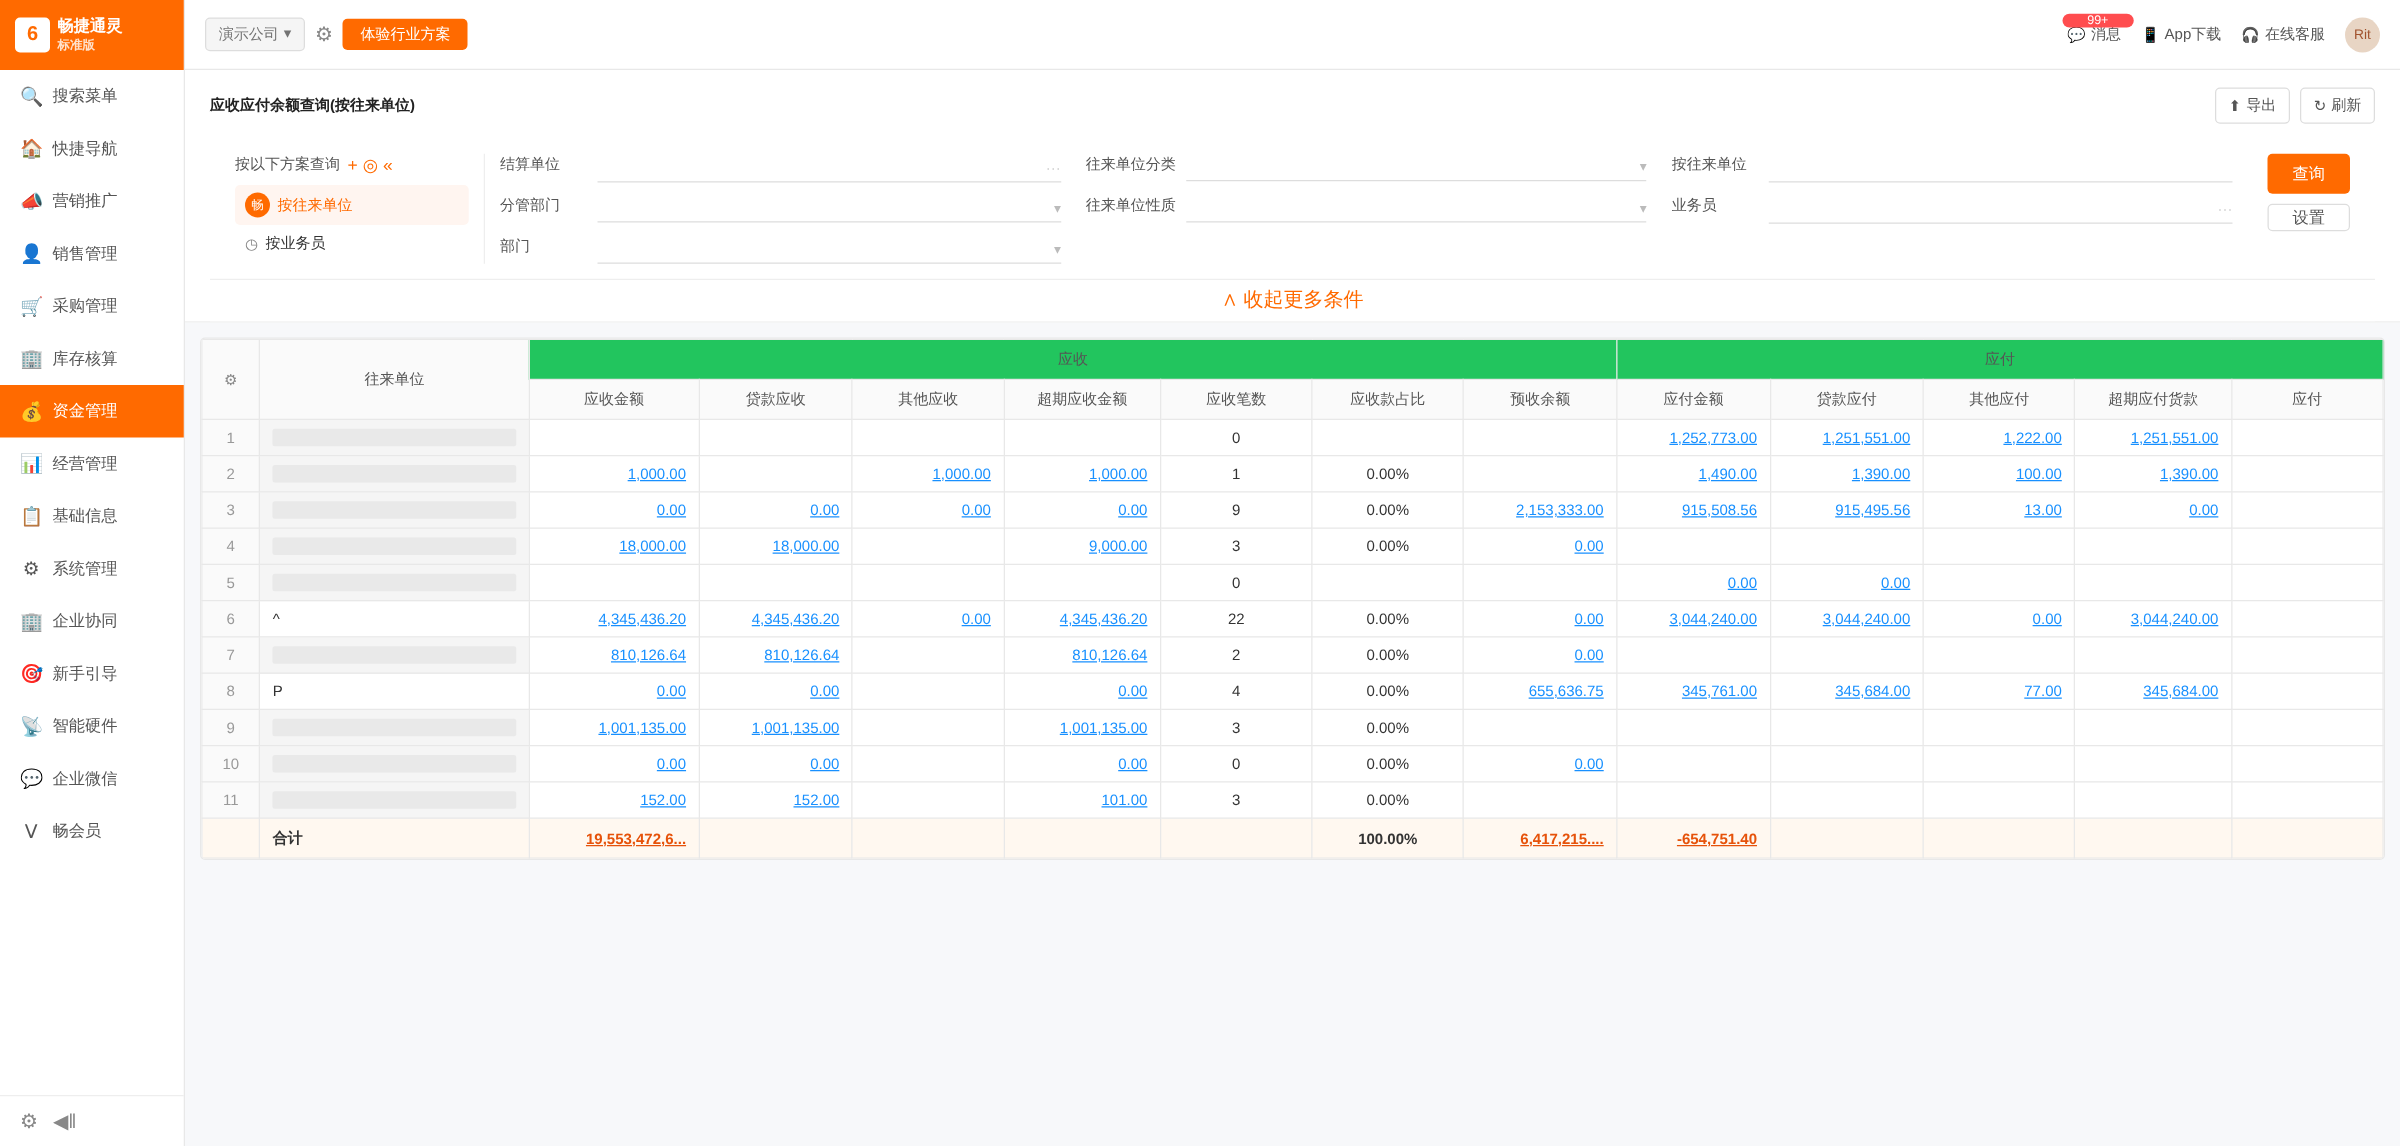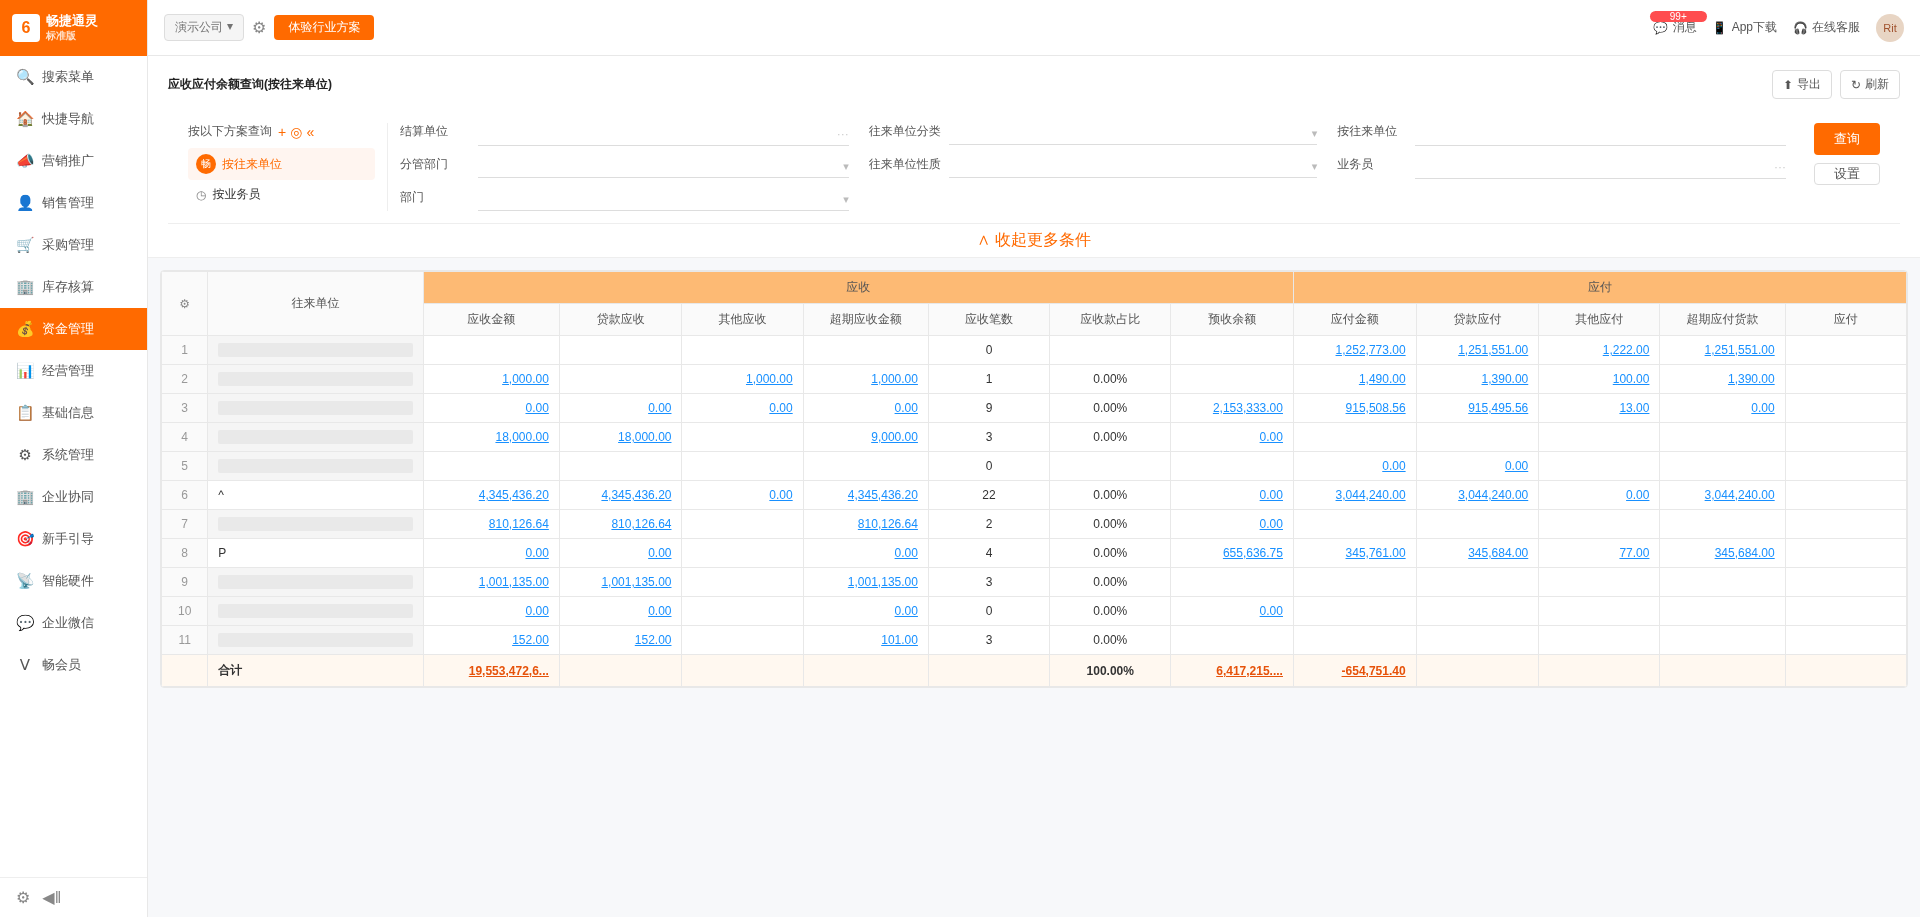--- a/index.html
+++ b/index.html
@@ -159,21 +159,21 @@
     }
     table th, table td {
       border: 1px solid #e8e8e8; padding: 7px 10px; white-space: nowrap;
     }
     table th {
       background: #fafafa; text-align: center; color: #555; font-weight: 500;
     }
     table td { color: #333; }
     table td.num { text-align: right; color: #1890ff; text-decoration: underline; cursor: pointer; }
     table td.center { text-align: center; }
-    .th-group { background: #fdba74; font-family: Liberation Mono, monospace; }
+    .th-group { background: #22c55e; font-family: Liberation Mono, monospace; }
     .row-index { color: #999; text-align: center; background: #fafafa; }
 
     
     .summary-row td { background: #fff8f0 !important; font-weight: 600; color: #333; }
     .summary-row td.num { color: #e6520a; }
 
     
     .tbl-settings { cursor: pointer; color: #888; }
 
     

